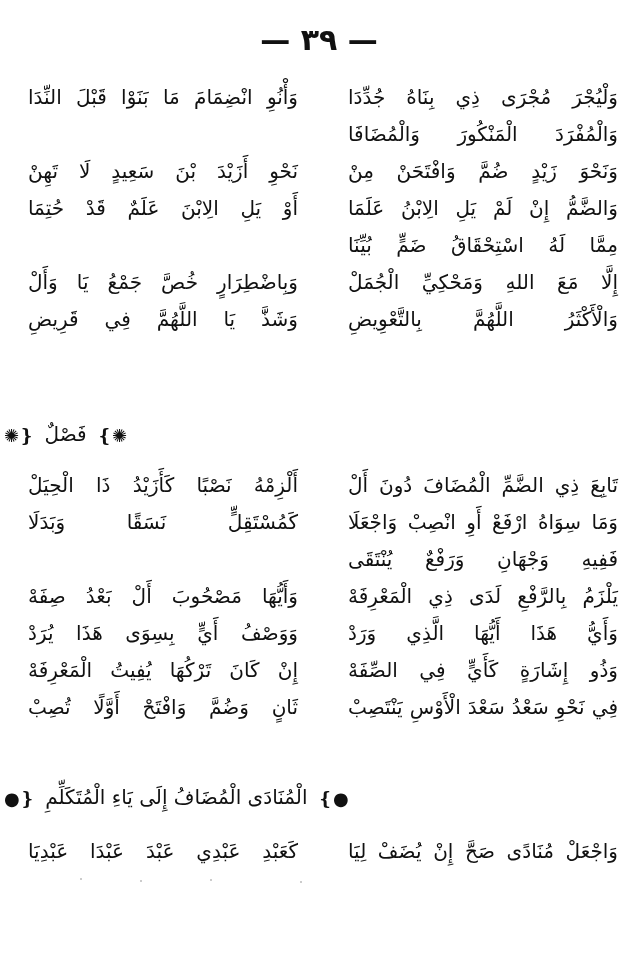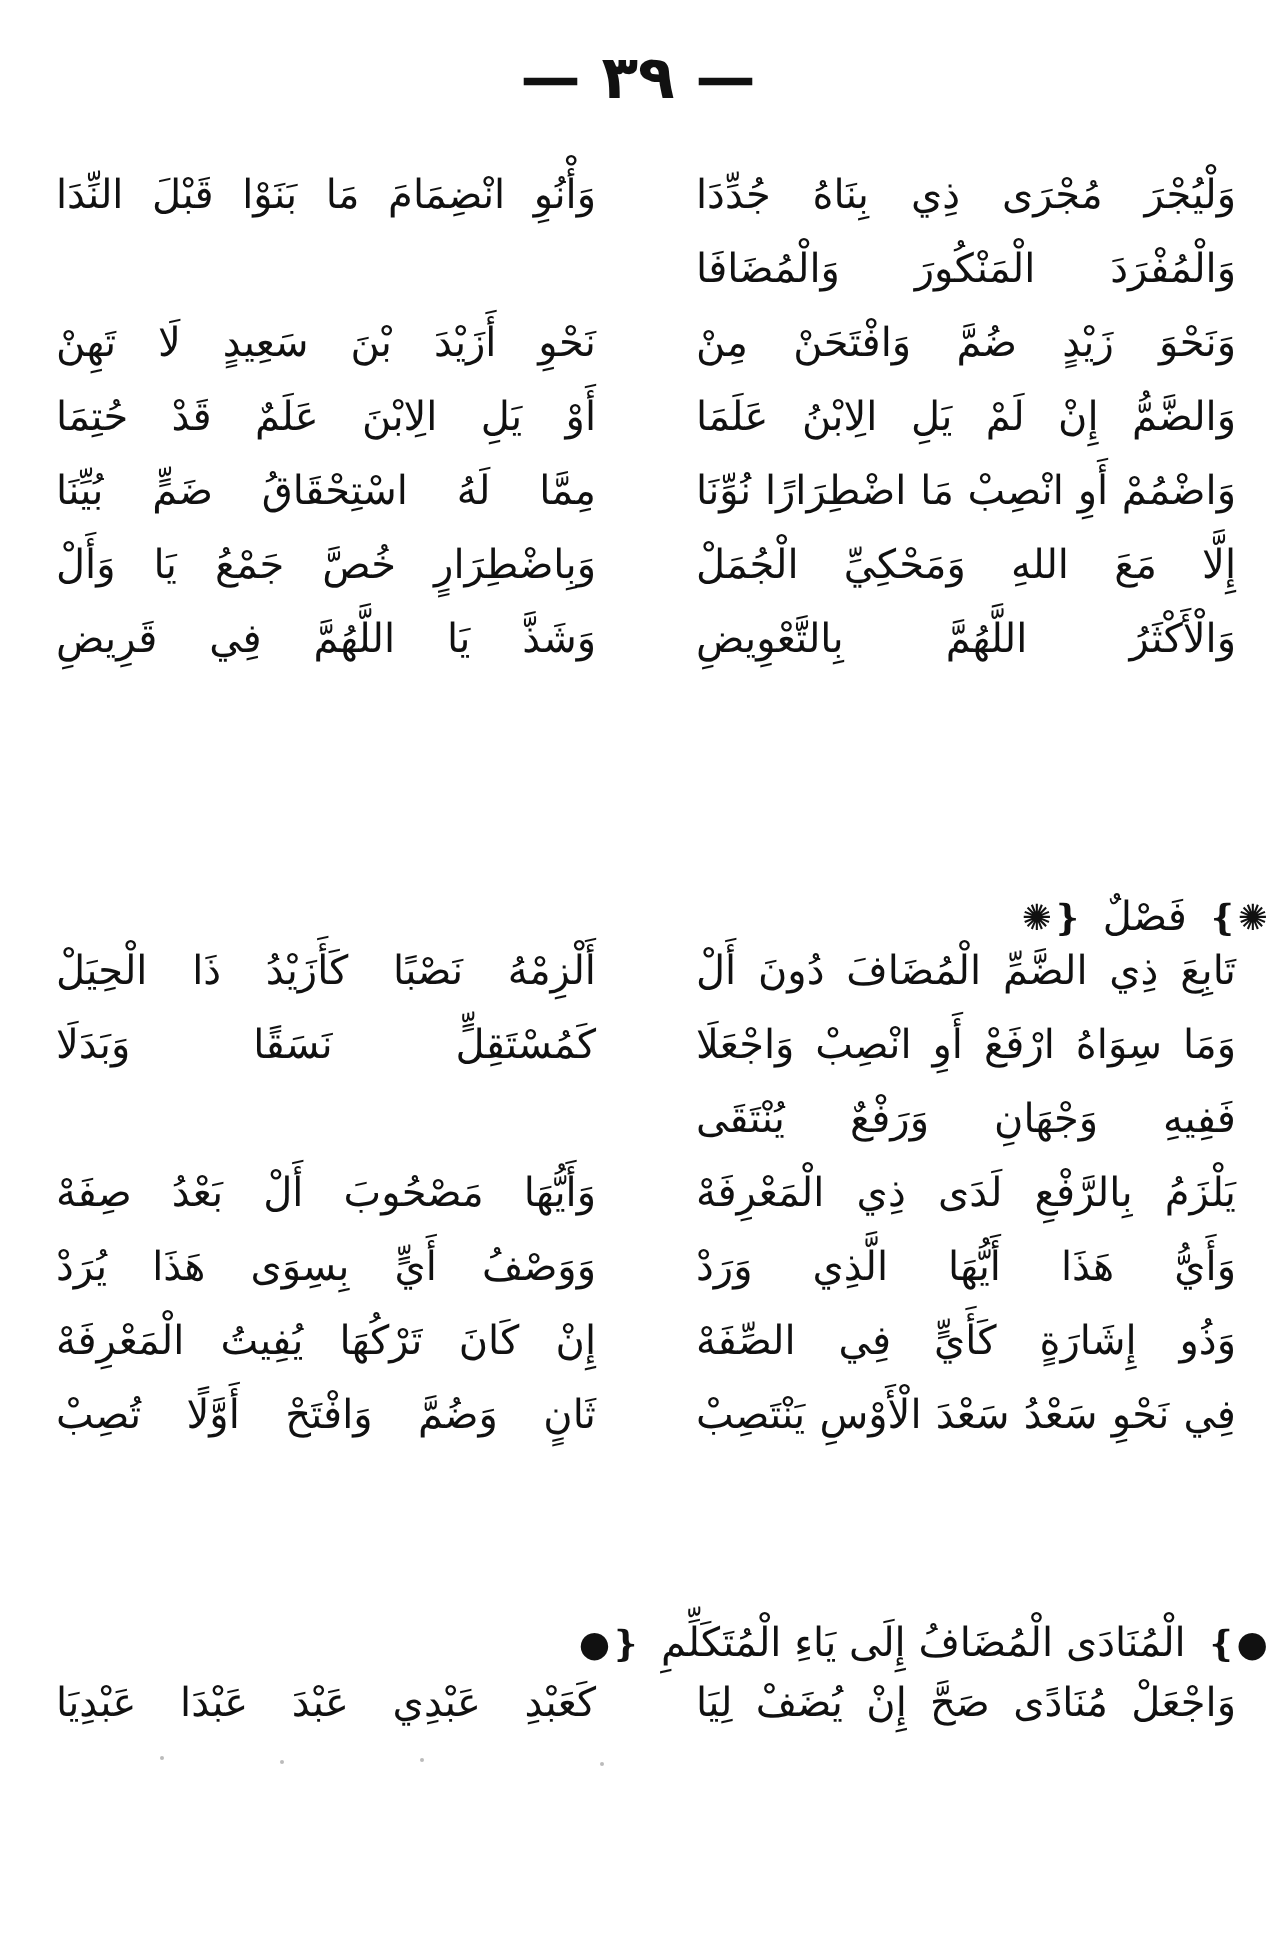--- a/index.html
+++ b/index.html
@@ -29,23 +29,23 @@
     width: 270px;
     font-size: 20px;
     line-height: 1;
     white-space: nowrap;
     text-align: justify;
     text-align-last: justify;
     direction: rtl;
     font-family: "DejaVu Sans", sans-serif;
   }
   .heading {
-    position: absolute; left: 0; width: 638px; text-align: right;
+    position: absolute; left: 0; width: 638px; text-align: left;
     font-family: "DejaVu Sans", sans-serif;
-    font-size: 20px; direction: rtl; margin-top: 24px;
+    font-size: 20px; direction: rtl;
   }
   .orn {
     display: inline-block; font-size: 18px; margin: 0 4px; vertical-align: middle;
   }
   .speck { position: absolute; width: 2px; height: 2px; background: #bbb; border-radius: 1px; }
 </style>
 </head>
 <body>
 
 <div class="page-number">— ٣٩ —</div>
@@ -60,21 +60,20 @@
   </div>
   <div class="verse">
     <span class="hemi">وَنَحْوَ زَيْدٍ ضُمَّ وَافْتَحَنْ مِنْ</span>
     <span class="hemi">نَحْوِ أَزَيْدَ بْنَ سَعِيدٍ لَا تَهِنْ</span>
   </div>
   <div class="verse">
     <span class="hemi">وَالضَّمُّ إِنْ لَمْ يَلِ الِابْنُ عَلَمَا</span>
     <span class="hemi">أَوْ يَلِ الِابْنَ عَلَمٌ قَدْ حُتِمَا</span>
   </div>
   <div class="verse">
-    <span class="hemi">وَاضْمُمْ أَوِ انْصِبْ مَا اضْطِرَارًا نُوِّنَا</span>
     <span class="hemi">مِمَّا لَهُ اسْتِحْقَاقُ ضَمٍّ بُيِّنَا</span>
   </div>
   <div class="verse">
     <span class="hemi">إِلَّا مَعَ اللهِ وَمَحْكِيِّ الْجُمَلْ</span>
     <span class="hemi">وَبِاضْطِرَارٍ خُصَّ جَمْعُ يَا وَأَلْ</span>
   </div>
   <div class="verse">
     <span class="hemi">وَالْأَكْثَرُ اللَّهُمَّ بِالتَّعْوِيضِ</span>
     <span class="hemi">وَشَذَّ يَا اللَّهُمَّ فِي قَرِيضِ</span>
   </div>

